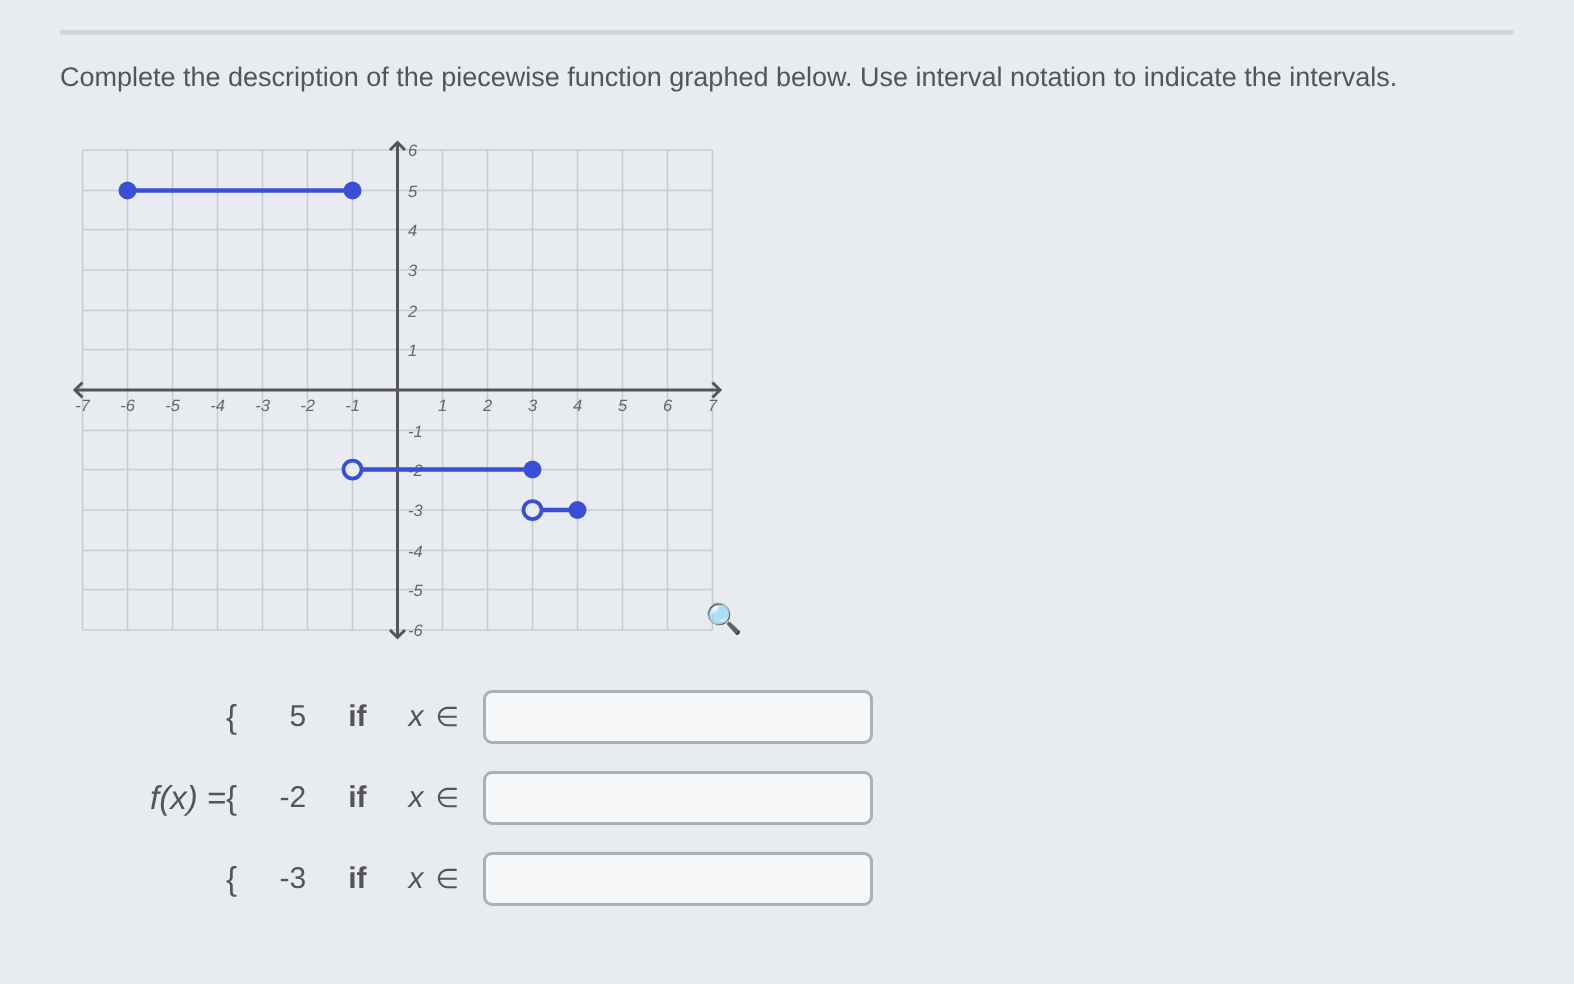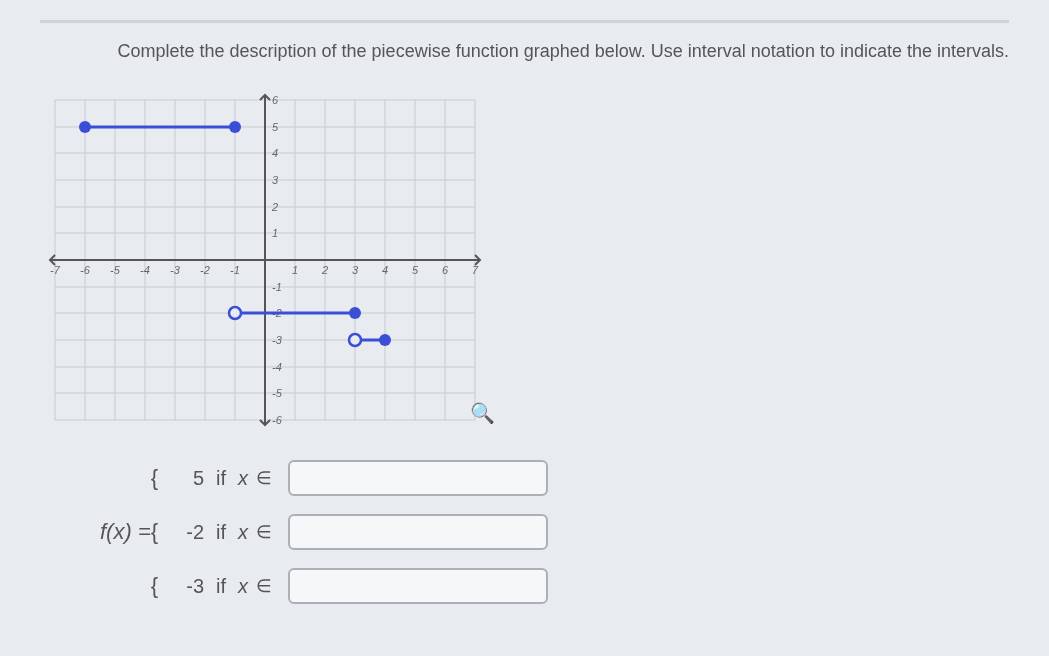--- a/index.html
+++ b/index.html
@@ -17,21 +17,20 @@
     }
     .top-border {
       border-top: 3px solid #d0d4d8;
       margin-bottom: 15px;
     }
     .question-text {
       font-size: 18px;
       line-height: 1.5;
       color: #555;
       margin-bottom: 25px;
-      text-align: right;
     }
     .chart-container {
       position: relative;
       width: 450px;
       height: 340px;
       margin-bottom: 30px;
     }
     .chart-svg {
       width: 100%;
       height: 100%;
@@ -69,21 +68,22 @@
     }
     .brace {
       font-size: 22px;
       margin-right: 8px;
     }
     .piece-value {
       min-width: 30px;
       text-align: right;
     }
     .if-text {
-      margin: 0 4px;
+      margin: 0 20px;
+      font-weight: bold;
     }
     .element-symbol {
       font-size: 18px;
       margin-right: 8px;
     }
     .interval-input {
       width: 260px;
       height: 36px;
       border: 2px solid #aab0b6;
       border-radius: 6px;

